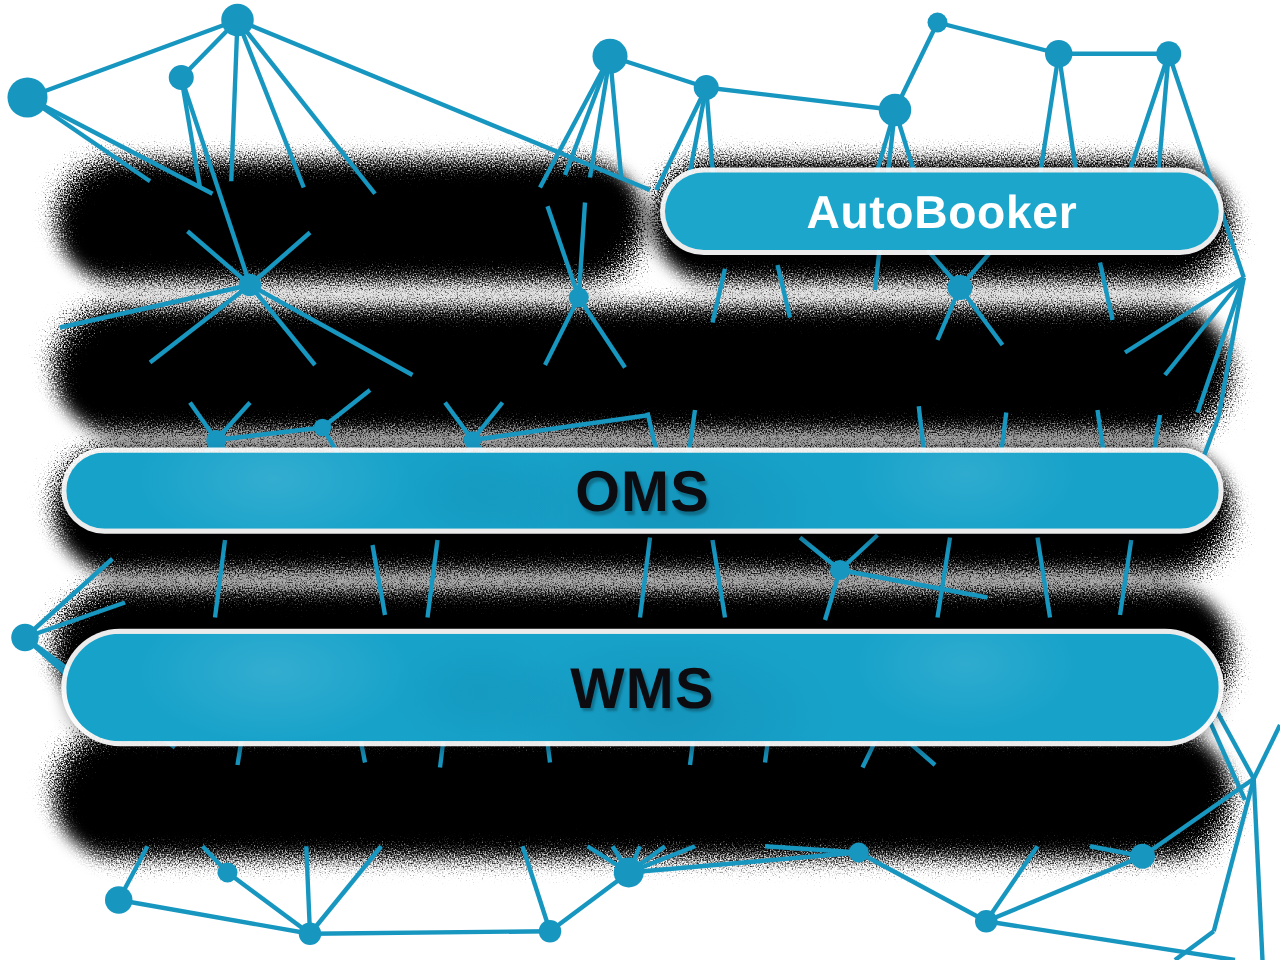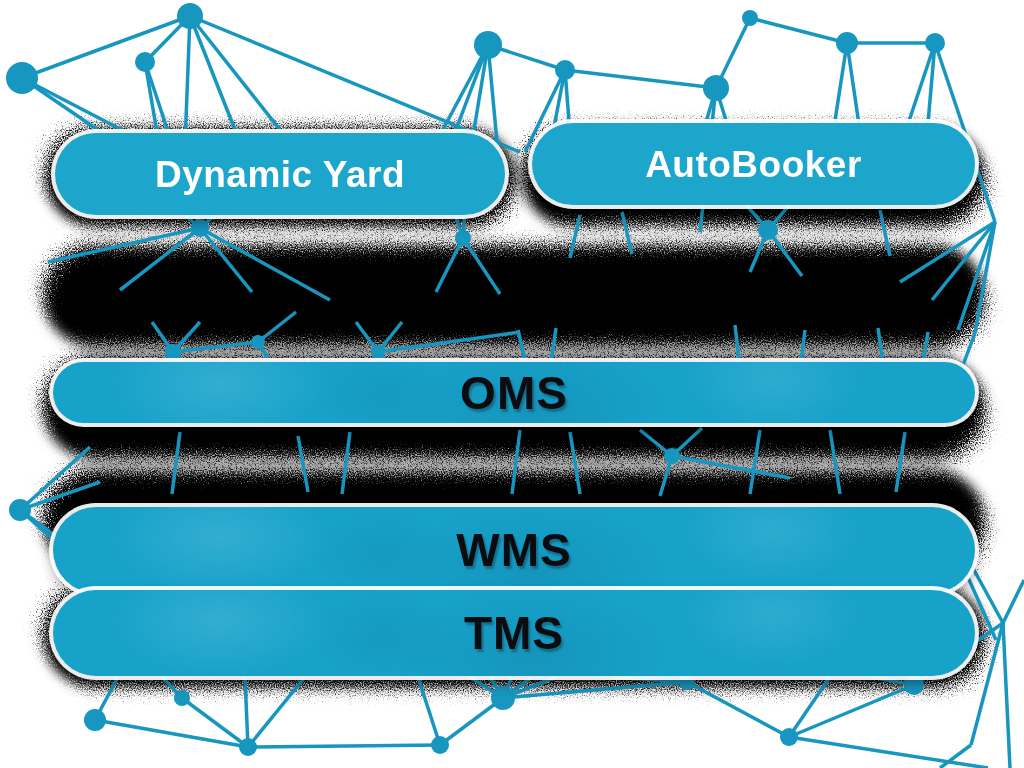--- a/index.html
+++ b/index.html
@@ -203,29 +203,23 @@
         <circle cx="182" cy="698" r="8" fill="#1796c0"></circle>
         <circle cx="248" cy="747" r="9" fill="#1796c0"></circle>
         <circle cx="440" cy="745" r="9" fill="#1796c0"></circle>
         <circle cx="503" cy="698" r="12" fill="#1796c0"></circle>
         <circle cx="687" cy="682" r="8" fill="#1796c0"></circle>
         <circle cx="789" cy="737" r="9" fill="#1796c0"></circle>
         <circle cx="914" cy="685" r="10" fill="#1796c0"></circle>
       </g>
   </svg>
 
-  <div class="pill pill--top" style="left: 55px; top: 133px; width: 450px; height: 82px; border-radius: 41px;">
-    <span style="font-size: 37px;">Dynamic Yard</span>
-  </div>
-  <div class="pill pill--top" style="left: 532px; top: 123px; width: 443px; height: 82px; border-radius: 41px;">
+  <div class="pill pill--top" style="left: 532px; top: 138px; width: 443px; height: 62px; border-radius: 41px;">
     <span style="font-size: 37px;">AutoBooker</span>
   </div>
   <div class="pill pill--row" style="left: 53px; top: 362px; width: 922px; height: 61px; border-radius: 43px;">
     <span style="font-size: 46px;">OMS</span>
   </div>
   <div class="pill pill--row" style="left: 53px; top: 475px; width: 922px; height: 86px; border-radius: 43px; margin-top: 32px;">
     <span style="font-size: 46px;">WMS</span>
   </div>
-  <div class="pill pill--row" style="left: 53px; top: 590px; width: 922px; height: 86px; border-radius: 43px;">
-    <span style="font-size: 46px;">TMS</span>
-  </div>
 
 </div>
 
 </body></html>

